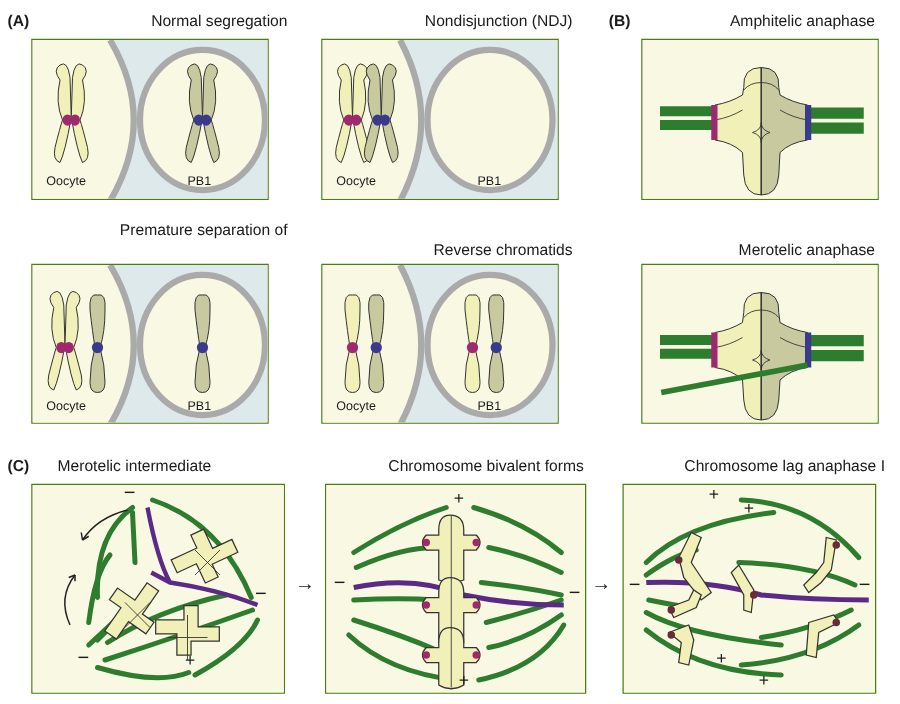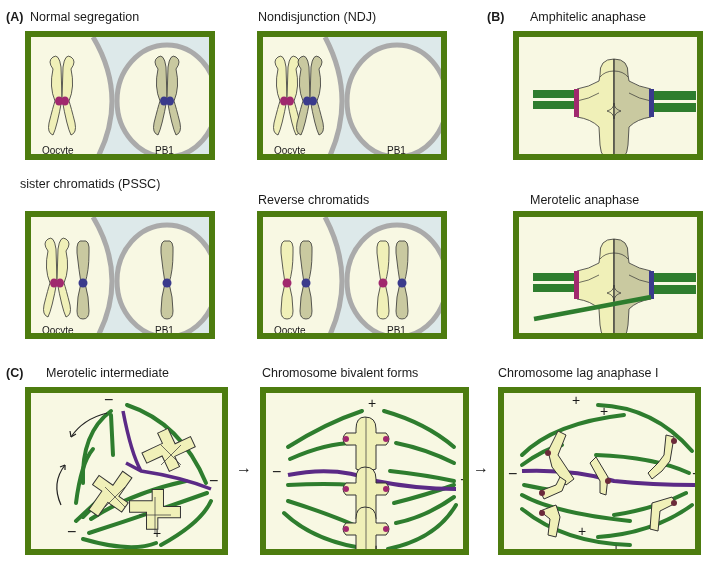--- a/index.html
+++ b/index.html
@@ -1,21 +1,21 @@
 <!DOCTYPE html>
 <html><head>
 <meta charset="utf-8">
 <style>
   html, body { margin: 0; padding: 0; background: #ffffff; }
   body { width: 720px; height: 563px; position: relative; overflow: hidden;
          font-family: "Liberation Sans", "DejaVu Sans", sans-serif; color: #1a1a1a; }
   .lbl { position: absolute; font-size: 12.5px; white-space: nowrap; }
   .panel-letter { font-weight: bold; font-size: 12.5px; position: absolute; }
-  .title { position: absolute; text-align: left; font-size: 12.5px; line-height: 15px; }
-  .box { position: absolute; border: 6px solid #4d7c0f; box-sizing: border-box; overflow: hidden; }
+  .title { position: absolute; text-align: right; font-size: 12.5px; line-height: 15px; }
+  .box { position: absolute; border: 1px solid #4d7c0f; box-sizing: border-box; overflow: hidden; }
   .box svg { position: absolute; left: 0; top: 0; }
   .cap { position: absolute; font-size: 10px; }
   .arrow { position: absolute; font-size: 16px; font-weight: bold; }
 </style>
 </head>
 <body>
 
 <span class="panel-letter" style="left:6px;top:10px">(A)</span>
 
 <div class="title" style="left:30px;top:10px;width:200px">Normal segregation</div>
@@ -60,21 +60,21 @@
       <path d="M56,32 Q62,24 56,20 Q50,16 48,30 L47,62 Q52,90 56,98 Q62,96 60,86 Q56,70 54,64 Q60,50 56,32Z" fill="#c9c9a0" stroke="#333" stroke-width="0.8"></path>
       <ellipse cx="44" cy="64" rx="4" ry="4.5" fill="#3a3a8c"></ellipse>
       <ellipse cx="50" cy="64" rx="4" ry="4.5" fill="#3a3a8c"></ellipse>
     </g>
   </svg>
   <span class="cap" style="left:11px;top:108px">Oocyte</span>
   <span class="cap" style="left:124px;top:108px">PB1</span>
 </div>
 
 <div class="title" style="left:20px;top:177px;width:210px">
-  <div>sister chromatids (PSSC)</div>
+  <div>Premature separation of</div>
 </div>
 <div class="box" style="left:25px;top:211px;width:190px;height:128px">
   <svg width="190" height="128">
     <rect x="0" y="0" width="190" height="128" fill="#dde9ea"></rect>
     <path d="M0,0 L62,0 Q100,64 62,128 L0,128 Z" fill="#f8f8e3"></path>
     <path d="M62,0 Q100,64 62,128" fill="none" stroke="#aaa" stroke-width="5"></path>
     <ellipse cx="136" cy="64" rx="50" ry="56" fill="#f8f8e3" stroke="#aaa" stroke-width="5"></ellipse>
     <g>
       <path d="M17,34 Q11,26 17,22 Q23,18 25,32 L26,64 Q21,92 17,100 Q11,98 13,88 Q17,72 19,66 Q13,52 17,34Z" fill="#f0f0b8" stroke="#333" stroke-width="0.8"></path>
       <path d="M35,34 Q41,26 35,22 Q29,18 27,32 L26,64 Q31,92 35,100 Q41,98 39,88 Q35,72 33,66 Q39,52 35,34Z" fill="#f0f0b8" stroke="#333" stroke-width="0.8"></path>

